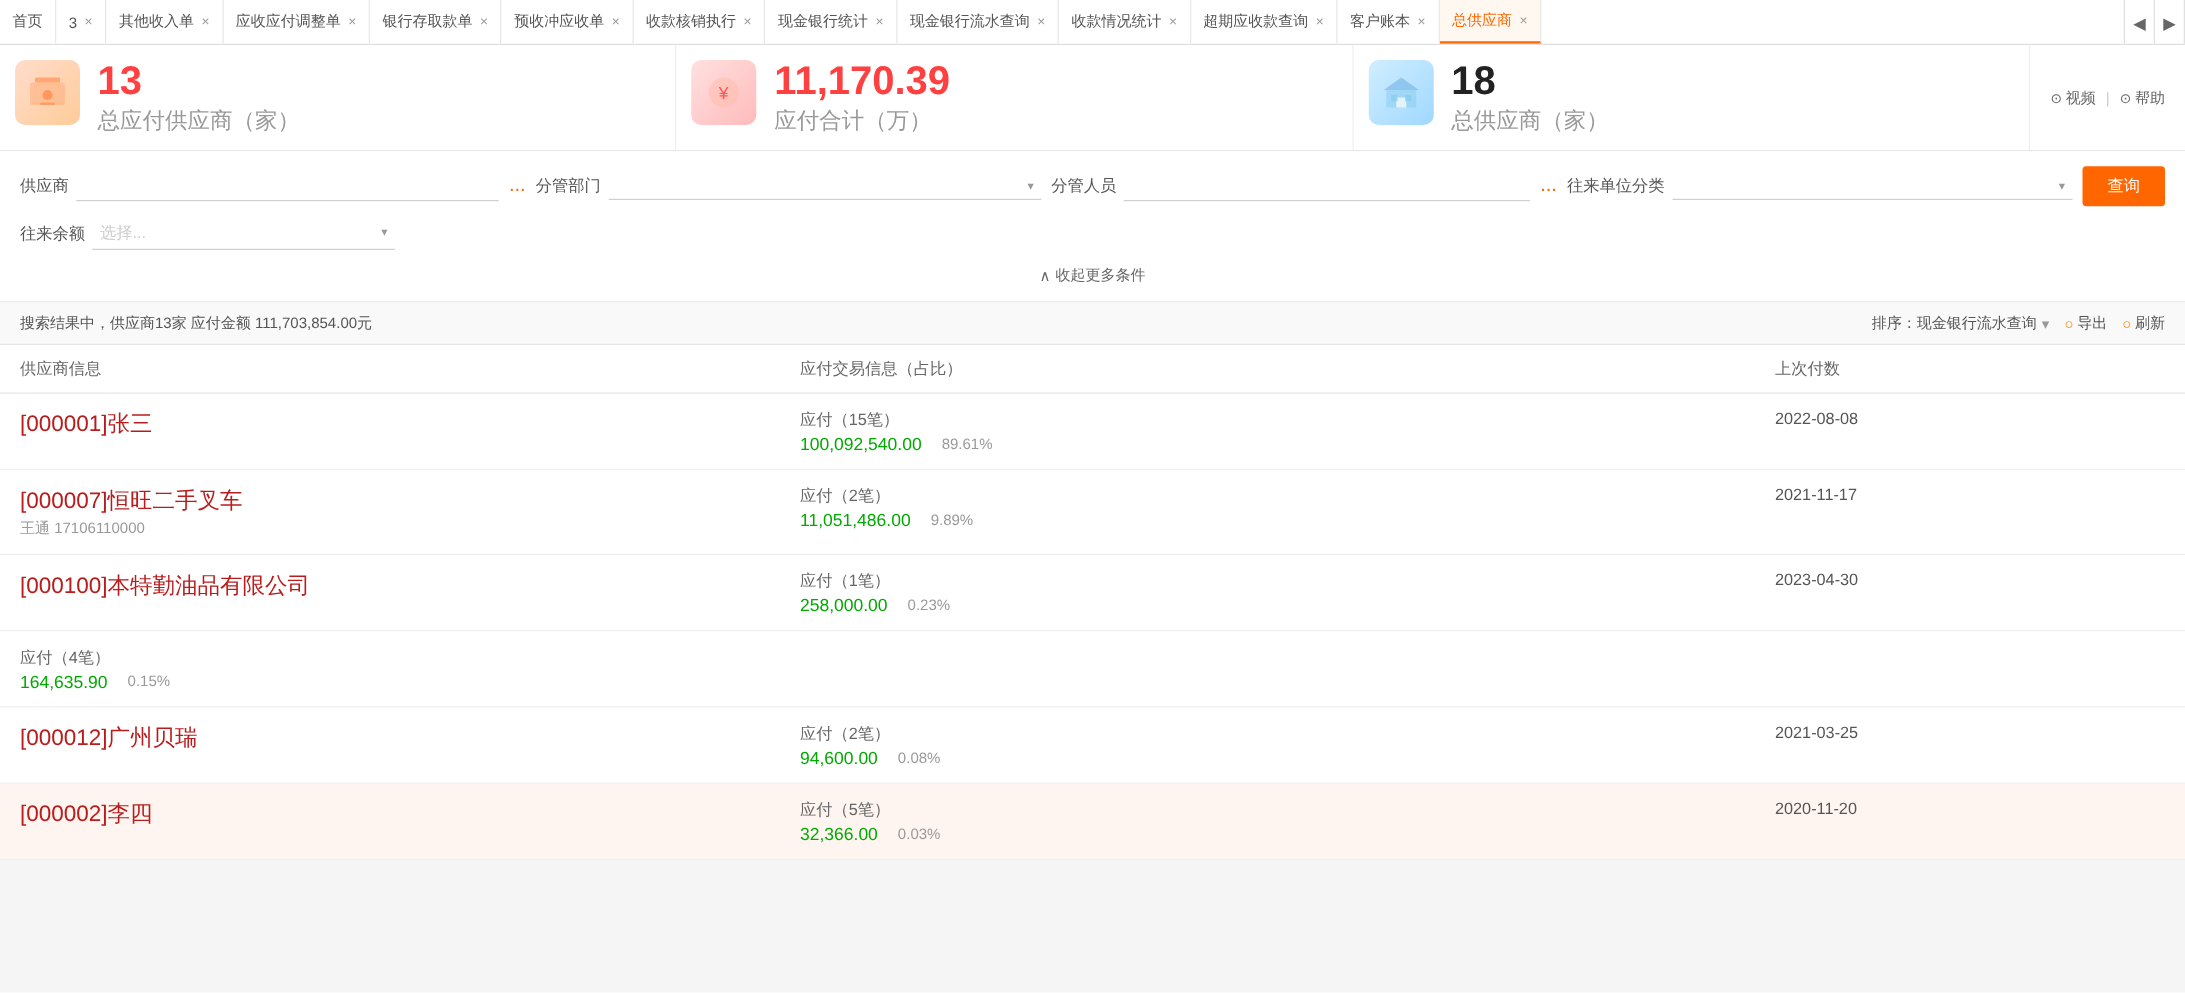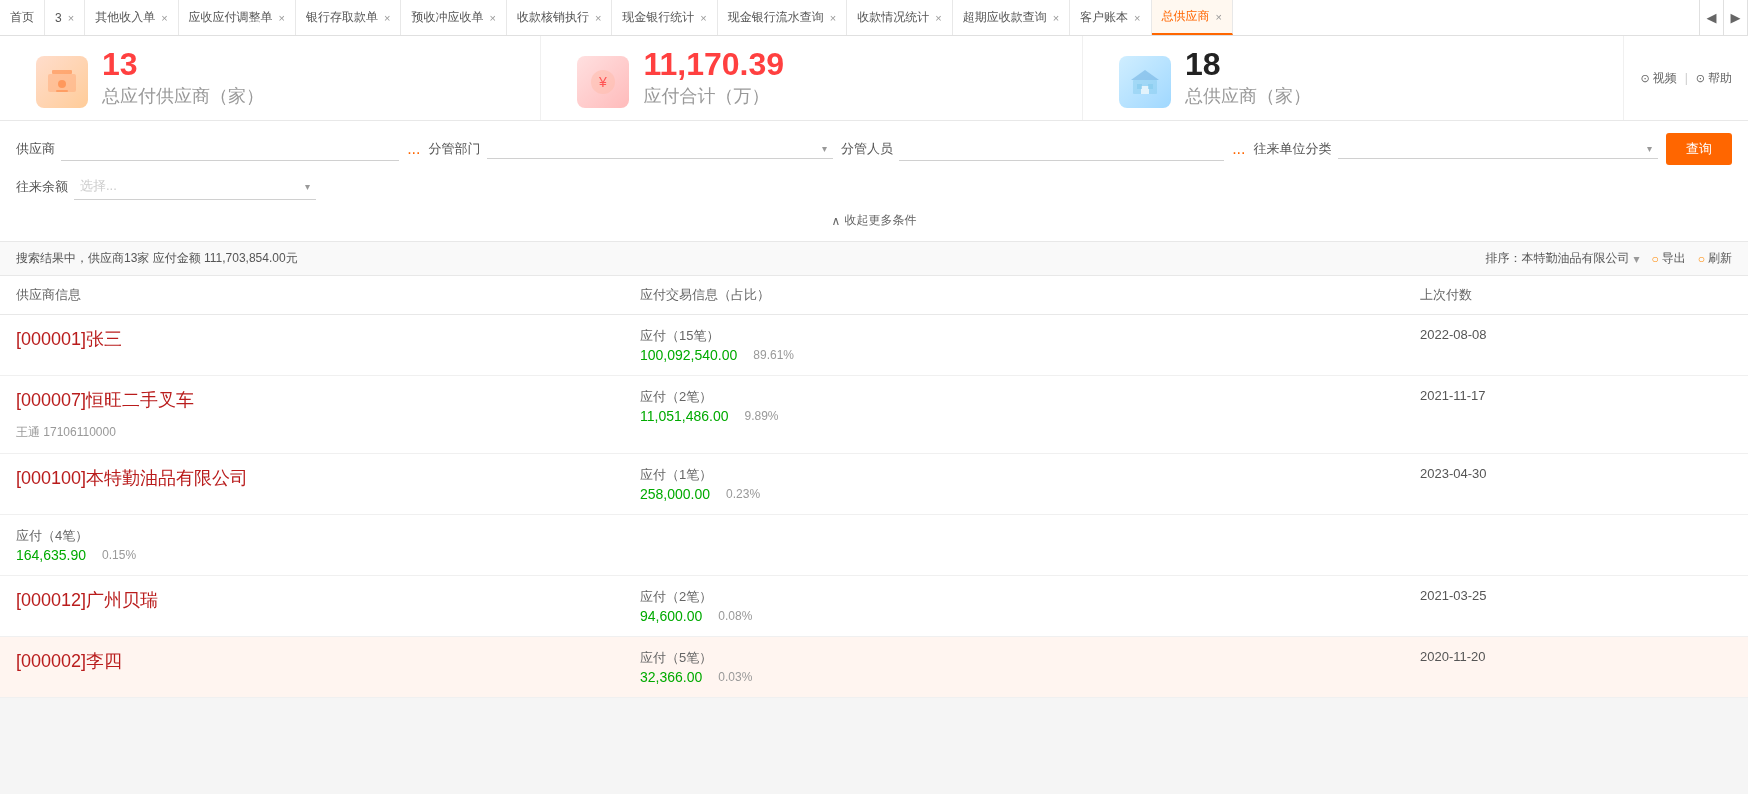--- a/index.html
+++ b/index.html
@@ -1,21 +1,21 @@
 <!DOCTYPE html>
 <html><head>
   <meta charset="utf-8">
   <style>
     * { box-sizing: border-box; margin: 0; padding: 0; }
     body { font-family: 'Microsoft YaHei', SimHei, Arial, sans-serif; font-size: 13px; background: #f5f5f5; color: #333; overflow-x: hidden; }
 
     
     .top-nav {
       display: flex;
-      align-items: flex-end;
+      align-items: flex-start;
       background: #fff;
       border-bottom: 1px solid #e0e0e0;
       height: 36px;
       overflow: hidden;
     }
     .nav-tab {
       display: flex;
       align-items: center;
       padding: 0 10px;
       height: 100%;
@@ -33,22 +33,22 @@
 
     
     .stats-row {
       display: flex;
       background: #fff;
       border-bottom: 1px solid #e8e8e8;
       align-items: stretch;
     }
     .stat-block {
       display: flex;
-      align-items: flex-end;
-      padding: 12px 36px;
+      align-items: flex-start;
+      padding: 12px 12px;
       flex: 1;
       border-right: 1px solid #f0f0f0;
       gap: 14px;
     }
     .stat-info { display: flex; flex-direction: column; }
     .stat-number { font-size: 32px; font-weight: bold; color: #ff4040; line-height: 1; }
     .stat-label { font-size: 18px; color: #999; margin-top: 4px; }
     .stat-right-tools {
       display: flex;
       align-items: center;
@@ -146,21 +146,21 @@
     }
     .table-row {
       display: grid;
       grid-template-columns: 2fr 2.5fr 1fr;
       padding: 12px 16px;
       border-bottom: 1px solid #f0f0f0;
       align-items: start;
     }
     .table-row.highlighted { background: #fff5f0; }
     .supplier-name { color: #b91c1c; cursor: pointer; font-size: 18px; text-decoration: none; }
-    .supplier-sub { font-size: 12px; color: #999; margin-top: 12px; }
+    .supplier-sub { font-size: 12px; color: #999; margin-top: 2px; }
     .tx-label { font-size: 13px; color: #666; }
     .tx-amount { color: #00aa00; font-size: 14px; font-weight: 500; cursor: pointer; }
     .tx-percent { font-size: 12px; color: #999; margin-left: 16px; }
     .tx-row { display: flex; align-items: center; gap: 0; margin-top: 2px; }
     .last-pay { font-size: 13px; color: #555; }
 
     
     .icon-supplier {
       width: 52px; height: 52px;
       background: linear-gradient(135deg, #ffddcc, #ffcc99);
@@ -346,21 +346,21 @@
   <div class="btn-collapse">
     <span>∧</span>
     <span>收起更多条件</span>
   </div>
 </div>
 
 <div class="result-summary">
   <span>搜索结果中，供应商13家   应付金额 111,703,854.00元</span>
   <div class="result-tools">
     <div class="result-sort">
-      <span>排序：本特勤油品有限公司</span>
+      <span>排序：现金银行流水查询</span>
       <span style="color:#999;">▾</span>
     </div>
     <div class="result-tool-btn">
       <span style="color:#ff8800;">○</span>
       <span>导出</span>
     </div>
     <div class="result-tool-btn">
       <span style="color:#ff8800;">○</span>
       <span>刷新</span>
     </div>

